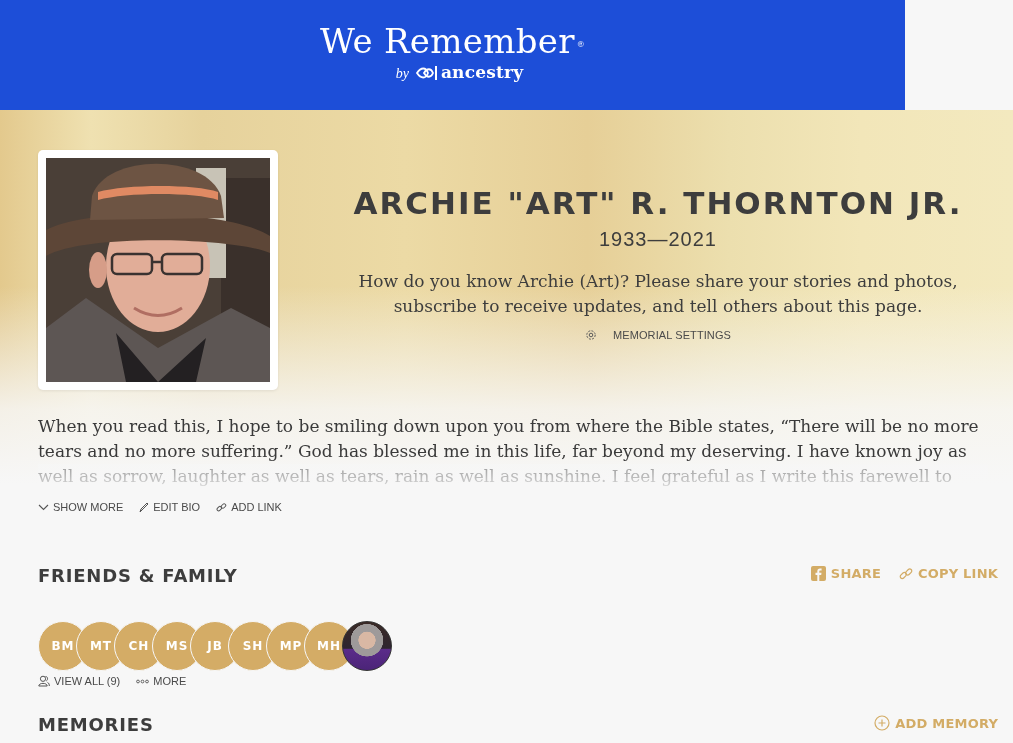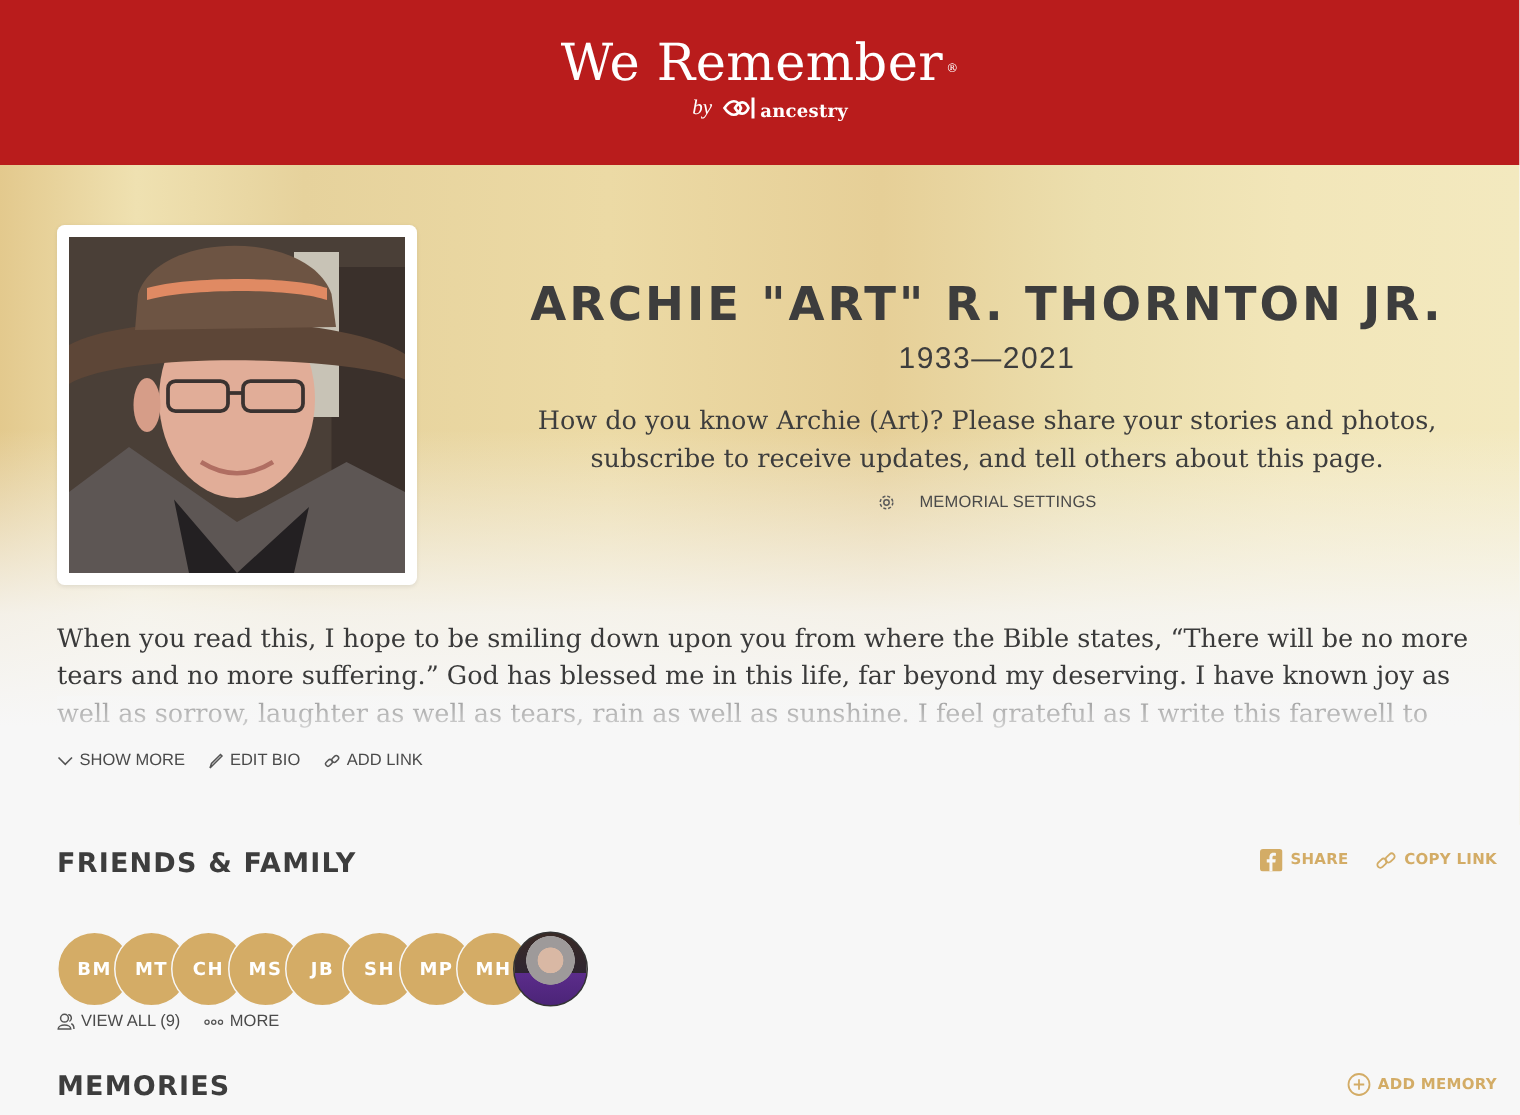--- a/index.html
+++ b/index.html
@@ -4,34 +4,34 @@
   <style>
     * { box-sizing: border-box; margin: 0; padding: 0; }
     html, body { width: 1013px; height: 743px; overflow: hidden; }
     body {
       background: #f7f7f7;
       font-family: "Liberation Sans", "DejaVu Sans", sans-serif;
       color: #3a3a3a;
       position: relative;
     }
     .topbar {
-      position: absolute; left: 0; top: 0; width: 1013px; height: 110px;
-      background: #b91c1c;
+      position: absolute; left: 0; top: 0; width: 905px; height: 110px;
+      background: #1d4ed8;
       display: flex; flex-direction: column; align-items: center; justify-content: center;
     }
     .logo-main {
       font-family: "DejaVu Serif", "Liberation Serif", serif;
       color: #fff; font-size: 34px; letter-spacing: 0.3px; line-height: 34px;
       margin-top: -4px;
     }
     .logo-main sup { font-size: 8px; vertical-align: top; position: relative; top: 4px; margin-left: 2px; }
     .logo-sub { display: flex; align-items: flex-end; color: #fff; margin-top: 4px; margin-left: 14px; }
     .logo-by { font-family: "Liberation Serif", serif; font-style: italic; font-size: 14px; margin-right: 6px; }
     .logo-leaf { width: 24px; height: 18px; margin-right: 2px; }
-    .logo-ancestry { font-family: "DejaVu Serif", serif; font-size: 12px; font-weight: bold; letter-spacing: 0.2px; }
+    .logo-ancestry { font-family: "DejaVu Serif", serif; font-size: 17px; font-weight: bold; letter-spacing: 0.2px; }
 
     .hero {
       position: absolute; left: 0; top: 110px; width: 1013px; height: 440px;
       background:
         linear-gradient(180deg, rgba(247,247,247,0) 0%, rgba(247,247,247,0) 40%, rgba(247,247,247,0.85) 68%, #f7f7f7 85%),
         linear-gradient(90deg, #e3c98d 0%, #efe1b1 9%, #e6d29c 20%, #ecdaa5 40%, #e6cf97 58%, #ecdfae 72%, #f2e6b9 85%, #f3e9bf 100%);
     }
     .photo-frame {
       position: absolute; left: 38px; top: 150px; width: 240px; height: 240px;
       background: #fff; border-radius: 5px; padding: 8px;
@@ -73,21 +73,21 @@
     }
     .bio-action { display: inline-flex; align-items: center; gap: 4px; cursor: pointer; }
 
     .section-title {
       position: absolute; left: 38px; font-family: "DejaVu Sans", sans-serif;
       font-weight: bold; font-size: 18px; letter-spacing: 0.8px; color: #3d3d3d;
     }
     .ff-actions { position: absolute; right: 15px; top: 566px; display: flex; gap: 18px; }
     .gold-action {
       display: inline-flex; align-items: center; gap: 5px; cursor: pointer;
-      font-family: "DejaVu Sans", sans-serif; font-weight: bold; font-size: 10px; color: #d3ac66;
+      font-family: "DejaVu Sans", sans-serif; font-weight: bold; font-size: 13px; color: #d3ac66;
       letter-spacing: 0.2px;
     }
     .avatars { position: absolute; left: 38px; top: 621px; height: 50px; display: flex; }
     .avatar {
       width: 50px; height: 50px; border-radius: 50%;
       background: #d4ac66; color: #fff; border: 1px solid #f7f7f7;
       display: flex; align-items: center; justify-content: center;
       font-family: "DejaVu Sans", sans-serif; font-weight: bold; font-size: 12px; letter-spacing: 1px;
       margin-right: -12px; cursor: pointer; position: relative;
     }

